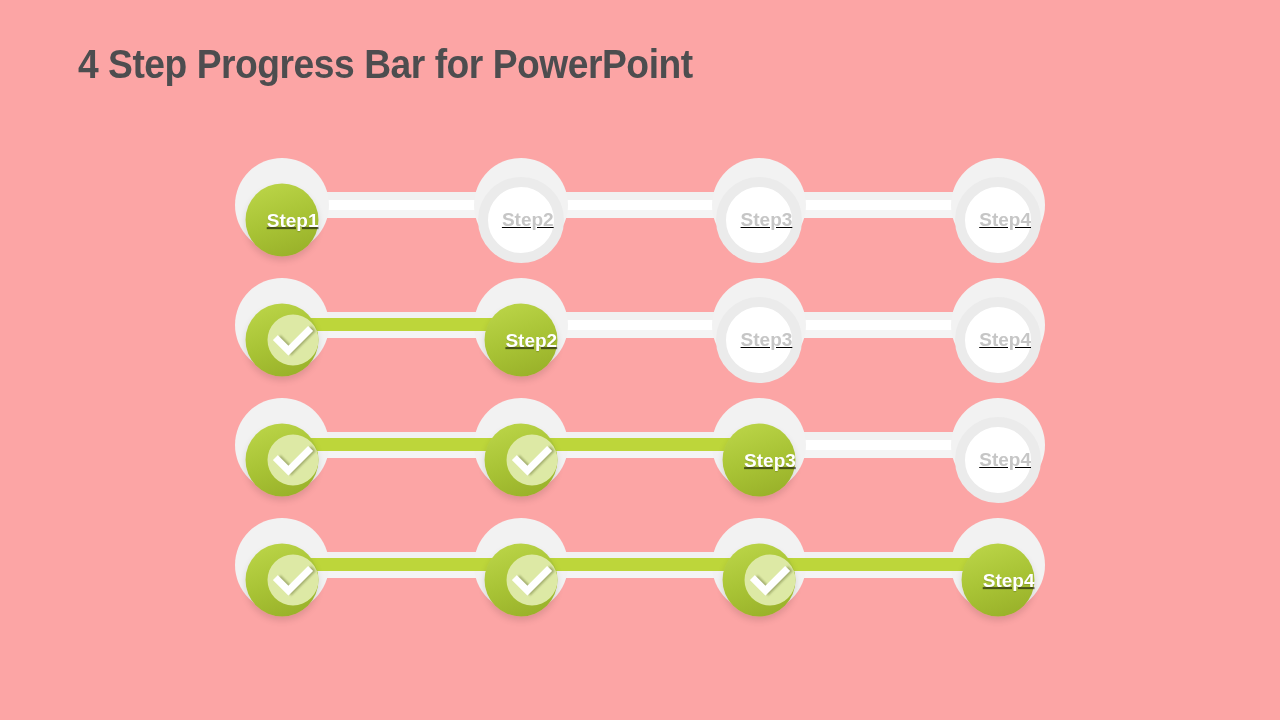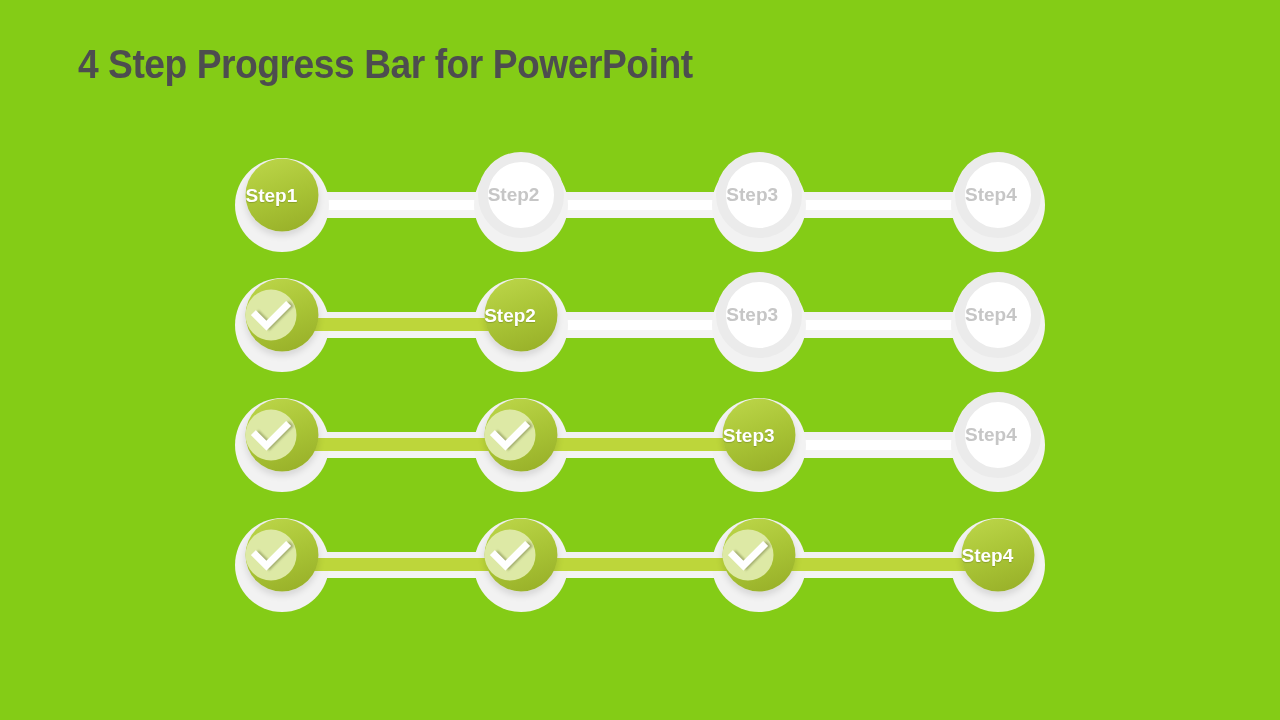--- a/index.html
+++ b/index.html
@@ -1,17 +1,17 @@
 <!DOCTYPE html>
 <html><head>
 <meta charset="utf-8">
 <style>
   html,body { margin:0; padding:0; background:#fff; }
   .slide {
-    position:relative; width:1280px; height:720px; background:#84cc16;
+    position:relative; width:1280px; height:720px; background:#fca5a5;
     overflow:hidden; font-family:"Liberation Sans", sans-serif;
   }
   .title {
     position:absolute; left:78px; top:42px;
     font-size:40px; font-weight:600; letter-spacing:-0.5px;
     color:#4d4d4f; white-space:nowrap;
     transform:scaleX(0.93); transform-origin:left top;
   }
   .row { position:absolute; left:235px; width:810px; height:94px; }
   .track {
@@ -23,23 +23,24 @@
   }
   .halo {
     position:absolute; top:0; width:94px; height:94px; border-radius:50%;
     background:#f2f2f2; z-index:2;
   }
   .bar {
     position:absolute; left:47px; top:40px; height:13px; border-radius:7px;
     background:#bdd63a; z-index:3;
   }
   .circle {
-    position:absolute; top:37px; z-index:4; border-radius:50%;
-    display:flex; align-items:center; justify-content:flex-start;
+    position:absolute; top:62px; z-index:4; border-radius:50%;
+    display:flex; align-items:center; justify-content:flex-end;
     transform:translate(-50%,-50%);
+    text-decoration:underline;
   }
   .circle.active, .circle.done {
     width:73px; height:73px;
     background:linear-gradient(160deg, #bad447 8%, #a8c335 52%, #96ad27 100%);
     box-shadow:0 4px 7px rgba(0,0,0,0.12);
   }
   .circle.inactive {
     width:66px; height:66px; background:#ffffff; border:10px solid #ebebeb;
   }
   .label {

